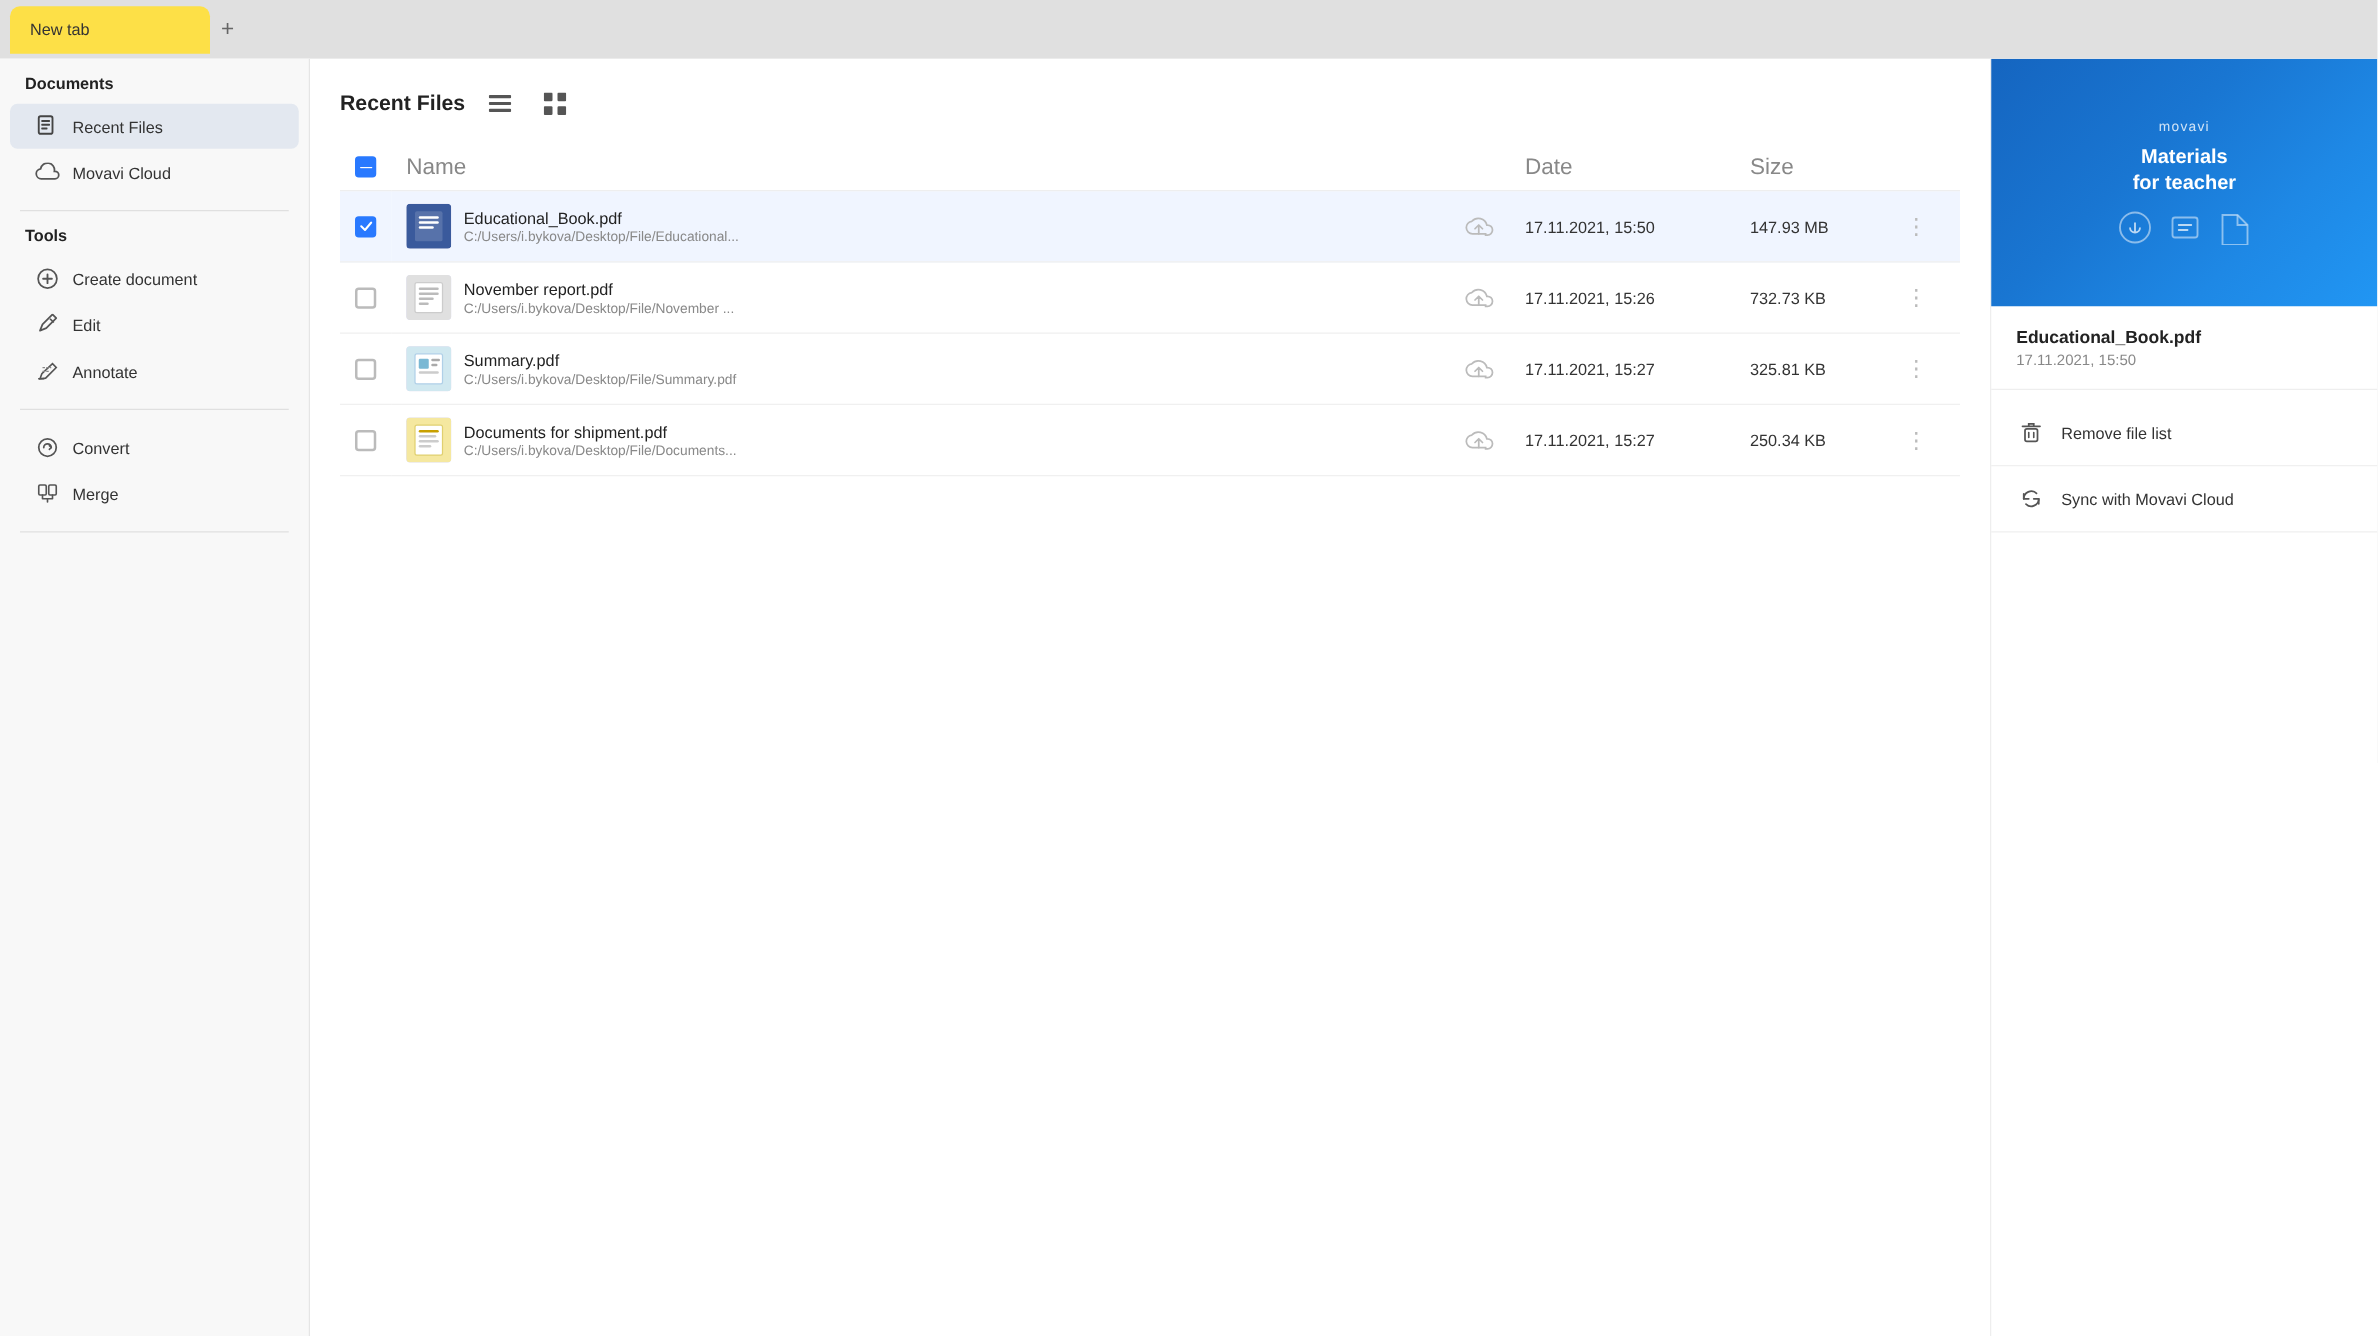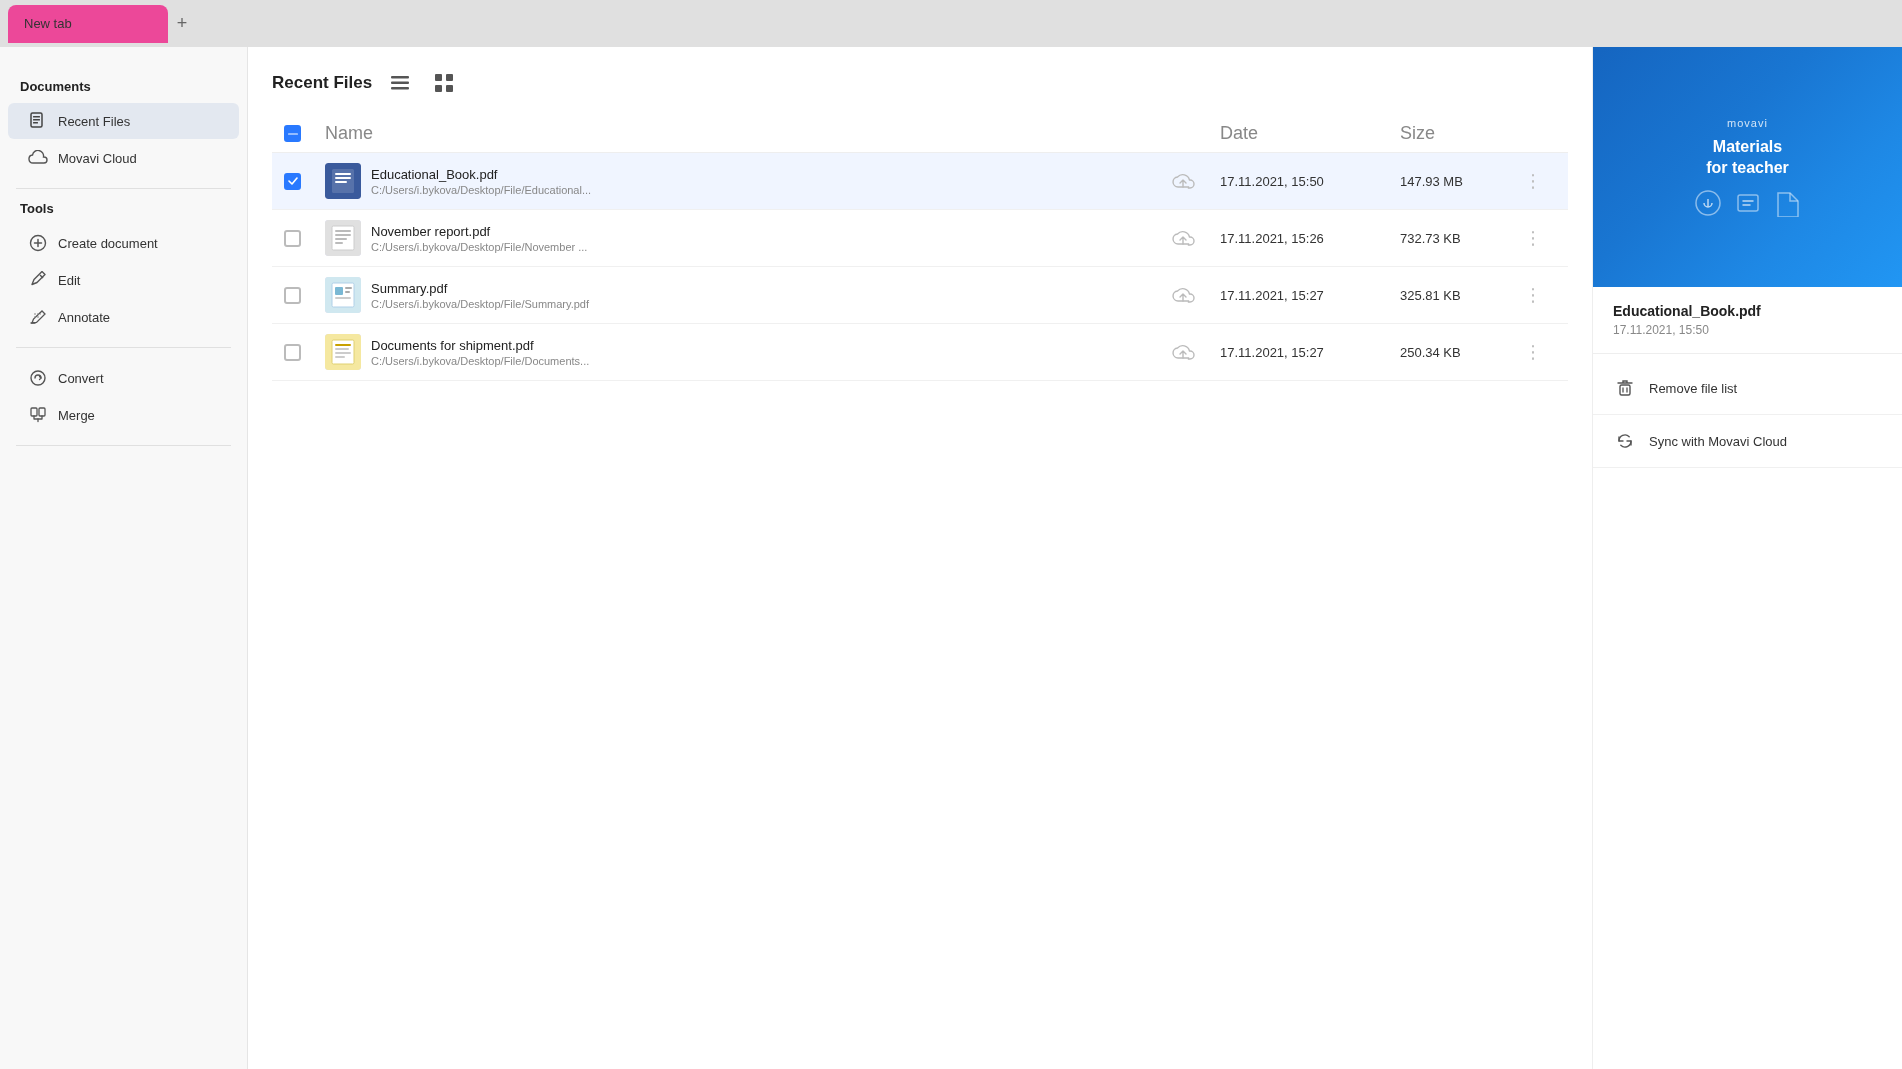--- a/index.html
+++ b/index.html
@@ -9,21 +9,21 @@
     .tab-bar {
       display: flex;
       align-items: center;
       background: #e0e0e0;
       height: 47px;
       padding: 0 8px;
     }
     .tab {
       display: flex;
       align-items: center;
-      background: #ec4899;
+      background: #fde047;
       border-radius: 8px 8px 0 0;
       padding: 0 16px;
       height: 38px;
       font-size: 13px;
       color: #333;
       gap: 8px;
       min-width: 160px;
     }
     .tab-new-btn {
       width: 28px; height: 28px;
@@ -41,21 +41,21 @@
       display: flex;
       height: calc(1069px - 47px);
       background: #fff;
     }
 
     
     .sidebar {
       width: 248px;
       background: #f8f8f8;
       border-right: 1px solid #e5e5e5;
-      padding: 32px 0;
+      padding: 12px 0;
       flex-shrink: 0;
     }
     .sidebar-section-title {
       font-size: 13px;
       font-weight: 700;
       color: #222;
       padding: 0 20px 8px 20px;
     }
     .sidebar-item {
       display: flex;
@@ -228,21 +228,21 @@
     .right-panel {
       width: 310px;
       border-left: 1px solid #eee;
       display: flex;
       flex-direction: column;
       padding: 0;
       flex-shrink: 0;
     }
     .preview-image {
       width: 100%;
-      height: 240px;
+      height: 198px;
       background: linear-gradient(135deg, #1565C0 0%, #1976D2 40%, #1e88e5 70%, #2196F3 100%);
       display: flex;
       flex-direction: column;
       align-items: center;
       justify-content: center;
       position: relative;
       overflow: hidden;
     }
     .preview-image-content {
       text-align: center;

